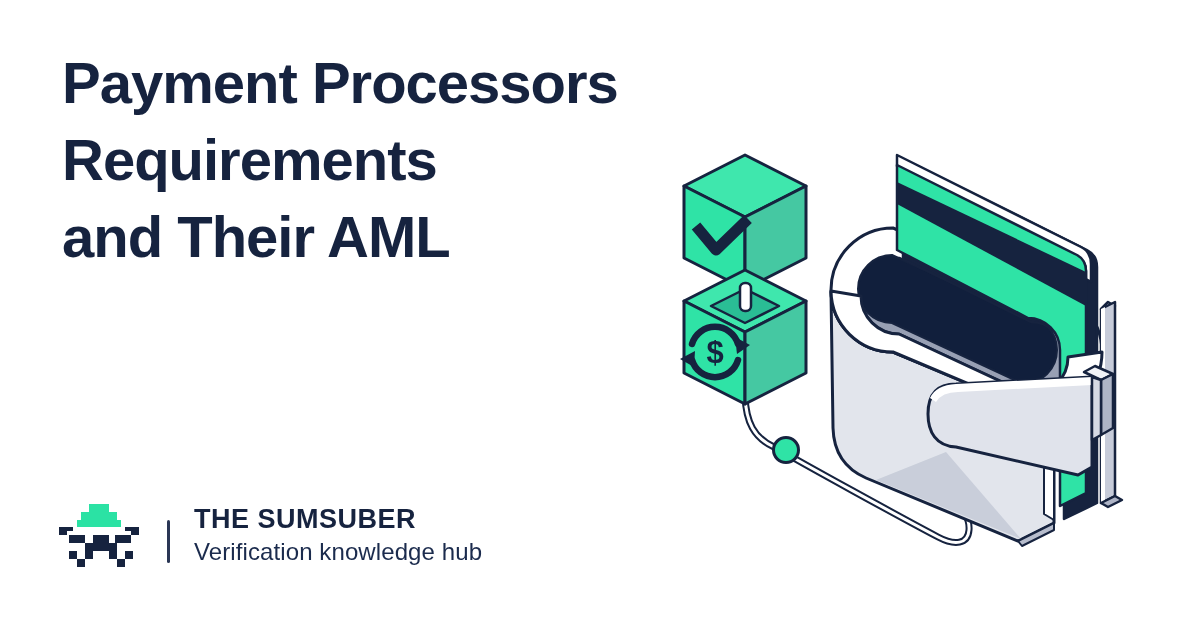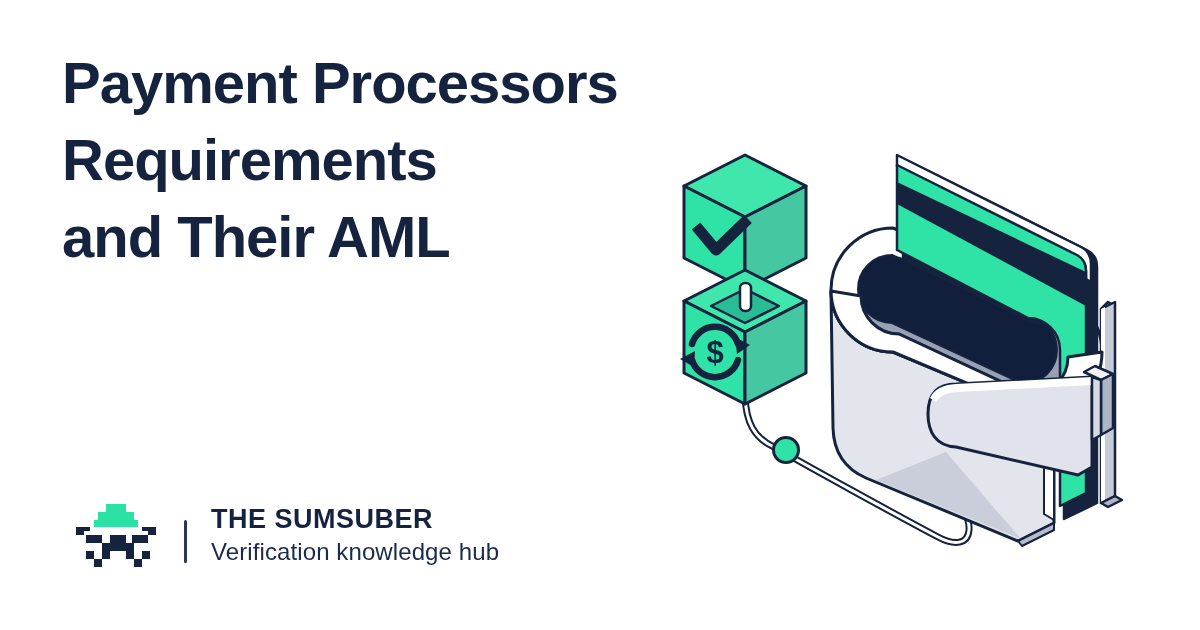--- a/index.html
+++ b/index.html
@@ -2,21 +2,21 @@
 <html><head>
 <meta charset="utf-8">
 <style>
   html,body{margin:0;padding:0;background:#fff;}
   .canvas{position:relative;width:1124px;height:630px;background:#ffffff;overflow:hidden;
           font-family:"Liberation Sans", sans-serif;}
   .headline{position:absolute;left:62px;top:44px;color:#16233F;font-size:58px;font-weight:700;
             letter-spacing:-1px;line-height:77px;}
   .headline div{white-space:nowrap;}
   .illu{position:absolute;left:0;top:0;width:1200px;height:630px;}
-  .footer{position:absolute;left:74px;top:503px;height:70px;display:flex;align-items:flex-start;}
+  .footer{position:absolute;left:57px;top:503px;height:70px;display:flex;align-items:flex-start;}
   .logo-svg{width:84px;height:64px;display:block;margin-top:1px;}
   .divider{width:3px;height:43px;background:#2A3655;border-radius:2px;margin:17px 0 0 26px;}
   .brand-block{margin-left:24px;}
   .brand{color:#16233F;font-size:27px;font-weight:700;letter-spacing:0.5px;line-height:32px;}
   .tagline{color:#1B2B4D;font-size:24px;font-weight:400;letter-spacing:0.1px;line-height:30px;margin-top:2px;}
 </style>
 </head>
 <body>
 
 <div class="canvas">

